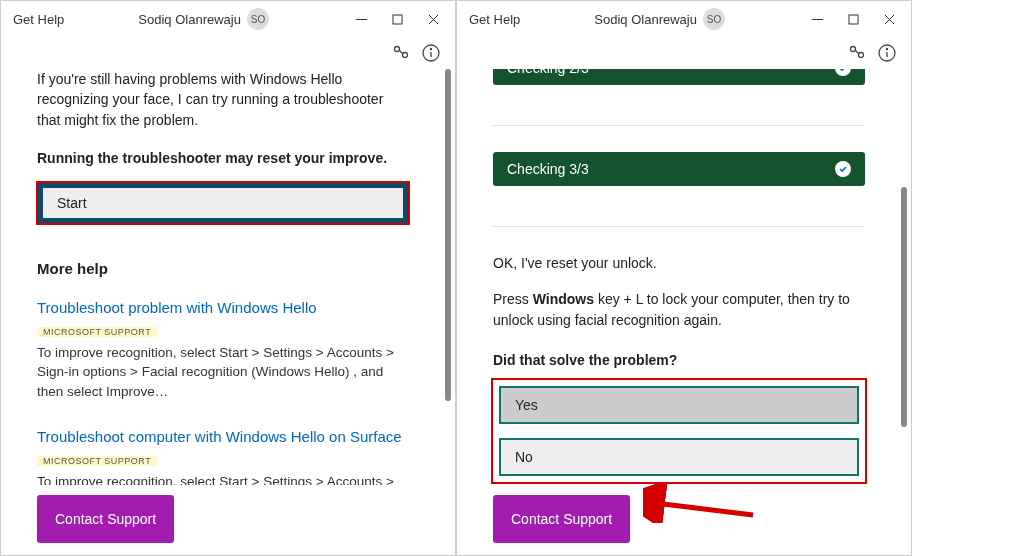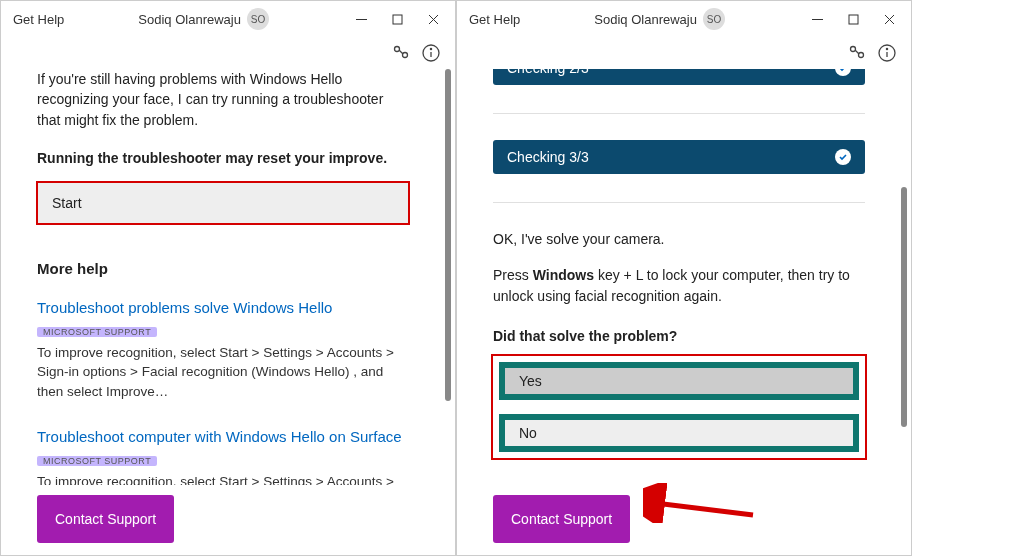--- a/index.html
+++ b/index.html
@@ -68,78 +68,78 @@
   background: #888;
   border-radius: 3px;
   position: absolute;
 }
 .body-text { line-height: 1.45; margin-bottom: 20px; }
 .body-bold { font-weight: 600; margin-bottom: 16px; }
 .start-btn {
   width: 100%;
   height: 42px;
   background: #eee;
-  border: 1px solid #0c4a6e;
+  border: 6px solid #0c4a6e;
   display: flex;
   align-items: center;
   padding-left: 14px;
   font-size: 14px;
   color: #222;
   cursor: pointer;
   margin-bottom: 36px;
 }
 .highlight-red { outline: 2px solid #d40000; outline-offset: -1px; }
 .section-title { font-weight: 600; margin-bottom: 22px; font-size: 15px; }
 .link-title { color: #0067c0; font-size: 15px; font-weight: 400; margin-bottom: 6px; display: block; cursor: pointer; }
 .tag-badge {
   display: inline-block;
   font-size: 9px;
   letter-spacing: 0.5px;
   color: #555;
-  background: #c4b5fd;
+  background: #fef9c3;
   padding: 0 6px;
   border-radius: 2px;
   margin-bottom: 6px;
 }
 .link-desc { color: #333; font-size: 13.5px; line-height: 1.45; margin-bottom: 26px; }
 .footer {
   padding: 10px 36px 12px 36px;
   border-top: none;
 }
 .contact-btn {
   background: #a21caf;
   color: #fff;
   font-size: 14px;
   border: none;
   padding: 16px 18px;
   border-radius: 3px;
   cursor: pointer;
 }
 .check-row {
-  background: #0c4a6e;
+  background: #14532d;
   color: #fff;
   border-radius: 3px;
   padding: 9px 14px;
   display: flex;
   align-items: center;
   justify-content: space-between;
-  margin-bottom: 28px;
+  margin-bottom: 40px;
   font-size: 14px;
 }
 .check-dot {
   width: 16px; height: 16px; border-radius: 50%; background: #fff;
   display: flex; align-items: center; justify-content: center;
 }
 .check-dot svg { width: 10px; height: 10px; }
 .divider { height: 1px; background: #e0e0e0; margin: 0 0 26px 0; }
 .opt-btn {
   width: 100%;
   height: 38px;
   background: #eee;
-  border: 6px solid #0f766e;
+  border: 2px solid #0f766e;
   display: flex;
   align-items: center;
   padding-left: 14px;
   font-size: 14px;
   cursor: pointer;
 }
 .opt-btn.sel { background: #ccc; }
 .opt-group {
   outline: 2px solid #d40000;
   padding: 6px;
@@ -201,21 +201,21 @@
   </div>
   <div class="content-area">
     <div class="content-body">
       <p class="body-text">If you're still having problems with Windows Hello recognizing your face, I can try running a troubleshooter that might fix the problem.</p>
       <p class="body-bold">Running the troubleshooter may reset your improve.</p>
       <div class="start-btn highlight-red">
           <span>Start</span>
         </div>
       <p class="section-title">More help</p>
 
-      <a class="link-title">Troubleshoot problems solve Windows Hello</a>
+      <a class="link-title">Troubleshoot problem with Windows Hello</a>
       <span class="tag-badge">MICROSOFT SUPPORT</span>
       <p class="link-desc">To improve recognition, select Start &gt; Settings &gt; Accounts &gt; Sign-in options &gt; Facial recognition (Windows Hello) , and then select Improve…</p>
 
       <a class="link-title">Troubleshoot computer with Windows Hello on Surface</a>
       <span class="tag-badge">MICROSOFT SUPPORT</span>
       <p class="link-desc" style="margin-bottom:0">To improve recognition, select Start &gt; Settings &gt; Accounts &gt; Sign-in</p>
     </div>
     <div class="scroll-track">
       <div class="scroll-thumb" style="top:0;height:332px"></div>
     </div>
@@ -280,21 +280,21 @@
       <div class="divider"></div>
       <div class="check-row">
         <span>Checking 3/3</span>
         <span class="check-dot">
             <svg viewBox="0 0 10 10">
               <polyline points="2,5 4,7 8,3" fill="none" stroke="#0067c0" stroke-width="1.6"></polyline>
             </svg>
           </span>
       </div>
       <div class="divider"></div>
-      <p class="body-text" style="margin-bottom:16px">OK, I've solve your camera.</p>
+      <p class="body-text" style="margin-bottom:16px">OK, I've reset your unlock.</p>
       <p class="body-text" style="margin-bottom:22px">
         <span>Press </span><b>Windows</b><span> key + L to lock your computer, then try to unlock using facial recognition again.</span>
       </p>
       <p class="body-bold" style="margin-bottom:12px">Did that solve the problem?</p>
       <div class="opt-group">
         <div class="opt-btn sel">
             <span>Yes</span>
           </div>
         <div class="opt-btn">
             <span>No</span>

